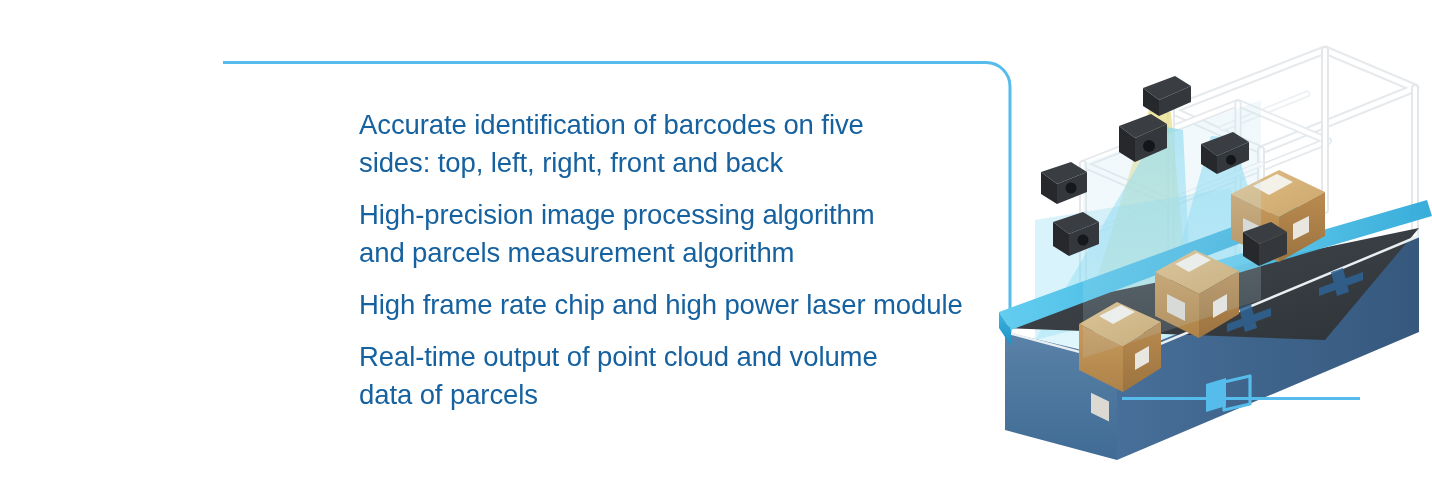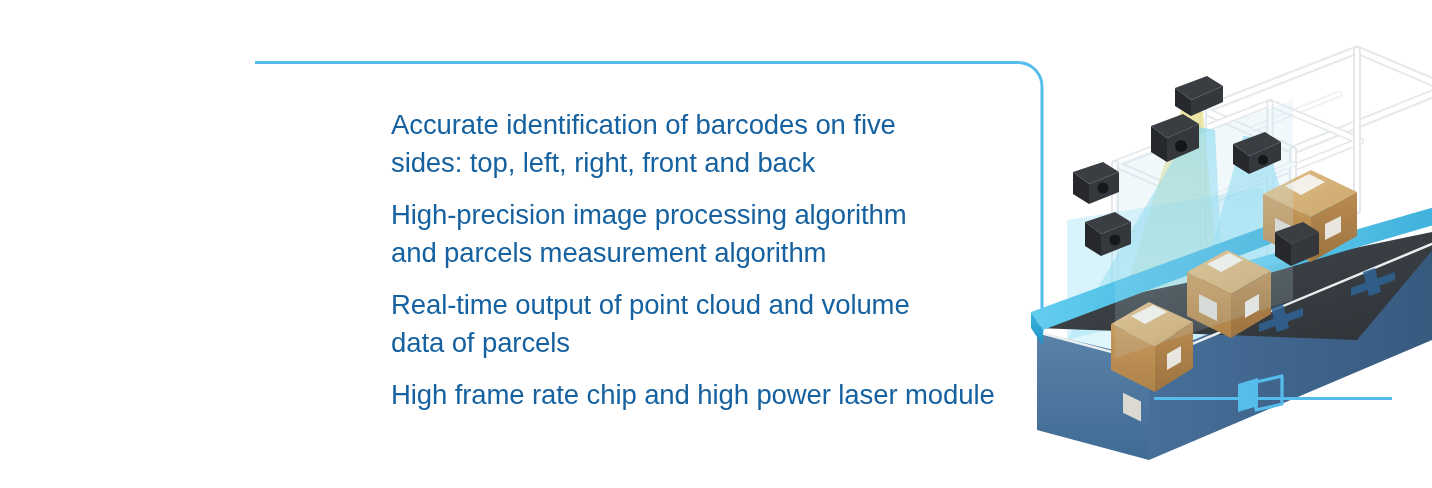--- a/index.html
+++ b/index.html
@@ -1,21 +1,21 @@
 <!DOCTYPE html>
 <html><head>
 <meta charset="utf-8">
 <style>
   html,body{margin:0;padding:0;background:#ffffff;}
   body{
     width:1432px;height:488px;position:relative;overflow:hidden;
     font-family:"Liberation Sans","DejaVu Sans",sans-serif;
     -webkit-font-smoothing:antialiased;
   }
-  .stage{position:absolute;inset:0;margin-left:32px;}
+  .stage{position:absolute;inset:0;}
 
   
   .bracket{position:absolute;left:223px;top:61px;width:812px;height:300px;pointer-events:none;}
   .bracket svg{display:block;overflow:visible;}
 
   
   .features{position:absolute;left:359px;top:106px;width:670px;}
   .feature{
     color:#16619f;
     font-size:27.5px;
@@ -44,23 +44,23 @@
     <svg width="812" height="300" viewBox="0 0 812 300" fill="none" xmlns="http://www.w3.org/2000/svg">
       <path d="M0 1.5 H763 a24 24 0 0 1 24 24 V300" stroke="#56bcec" stroke-width="3" fill="none" stroke-linecap="butt"></path>
     </svg>
   </div>
 
   <div class="features">
     <p class="feature">Accurate identification of barcodes on five
 sides: top, left, right, front and back</p>
     <p class="feature">High-precision image processing algorithm
 and parcels measurement algorithm</p>
+    <p class="feature">High frame rate chip and high power laser module</p>
     <p class="feature">Real-time output of point cloud and volume
 data of parcels</p>
-    <p class="feature">High frame rate chip and high power laser module</p>
   </div>
 
   <div class="illus">
     <svg width="437" height="420" viewBox="0 0 437 420" xmlns="http://www.w3.org/2000/svg">
       <defs>
         <linearGradient id="gBody" x1="0" y1="0" x2="0" y2="1">
           <stop offset="0" stop-color="#5b82a8"></stop>
             <stop offset="1" stop-color="#3f6b94"></stop>
         </linearGradient>
         <linearGradient id="gBodyR" x1="0" y1="0" x2="1" y2="0">

